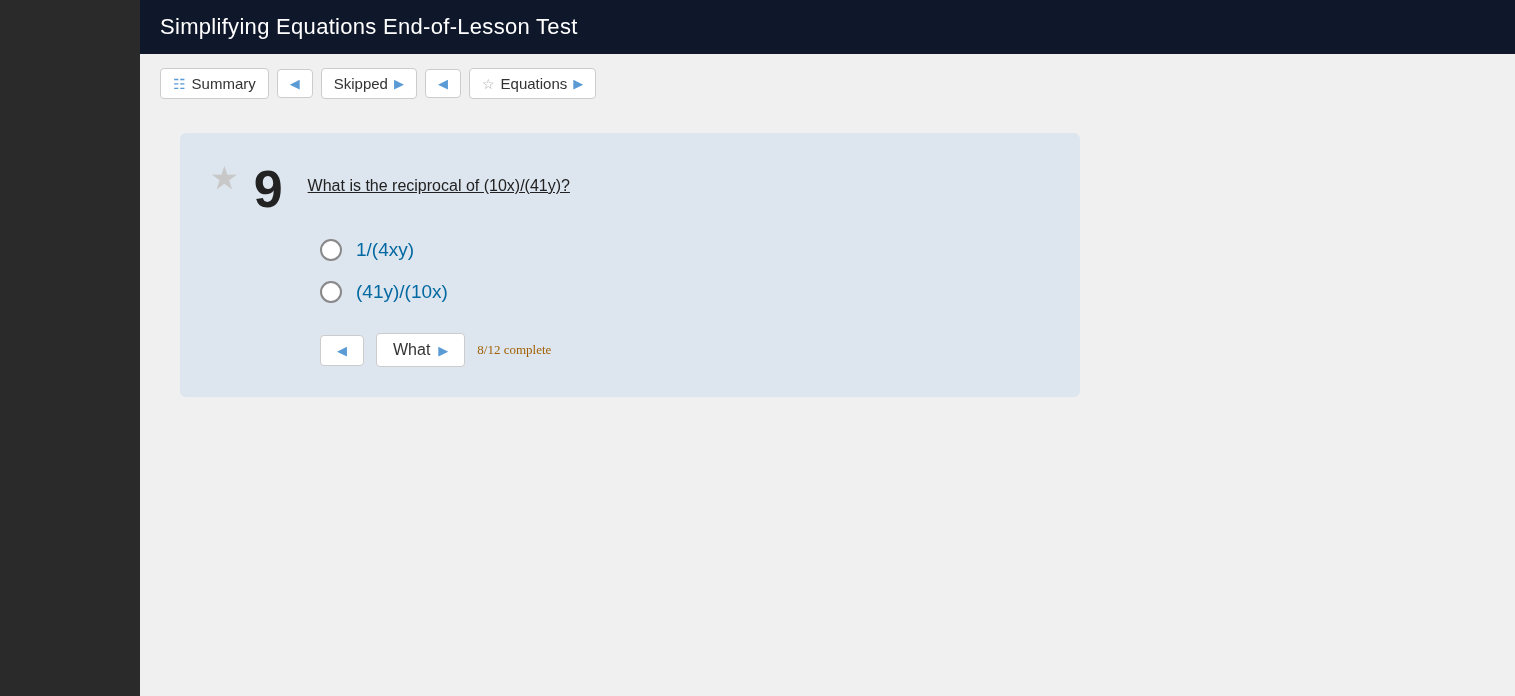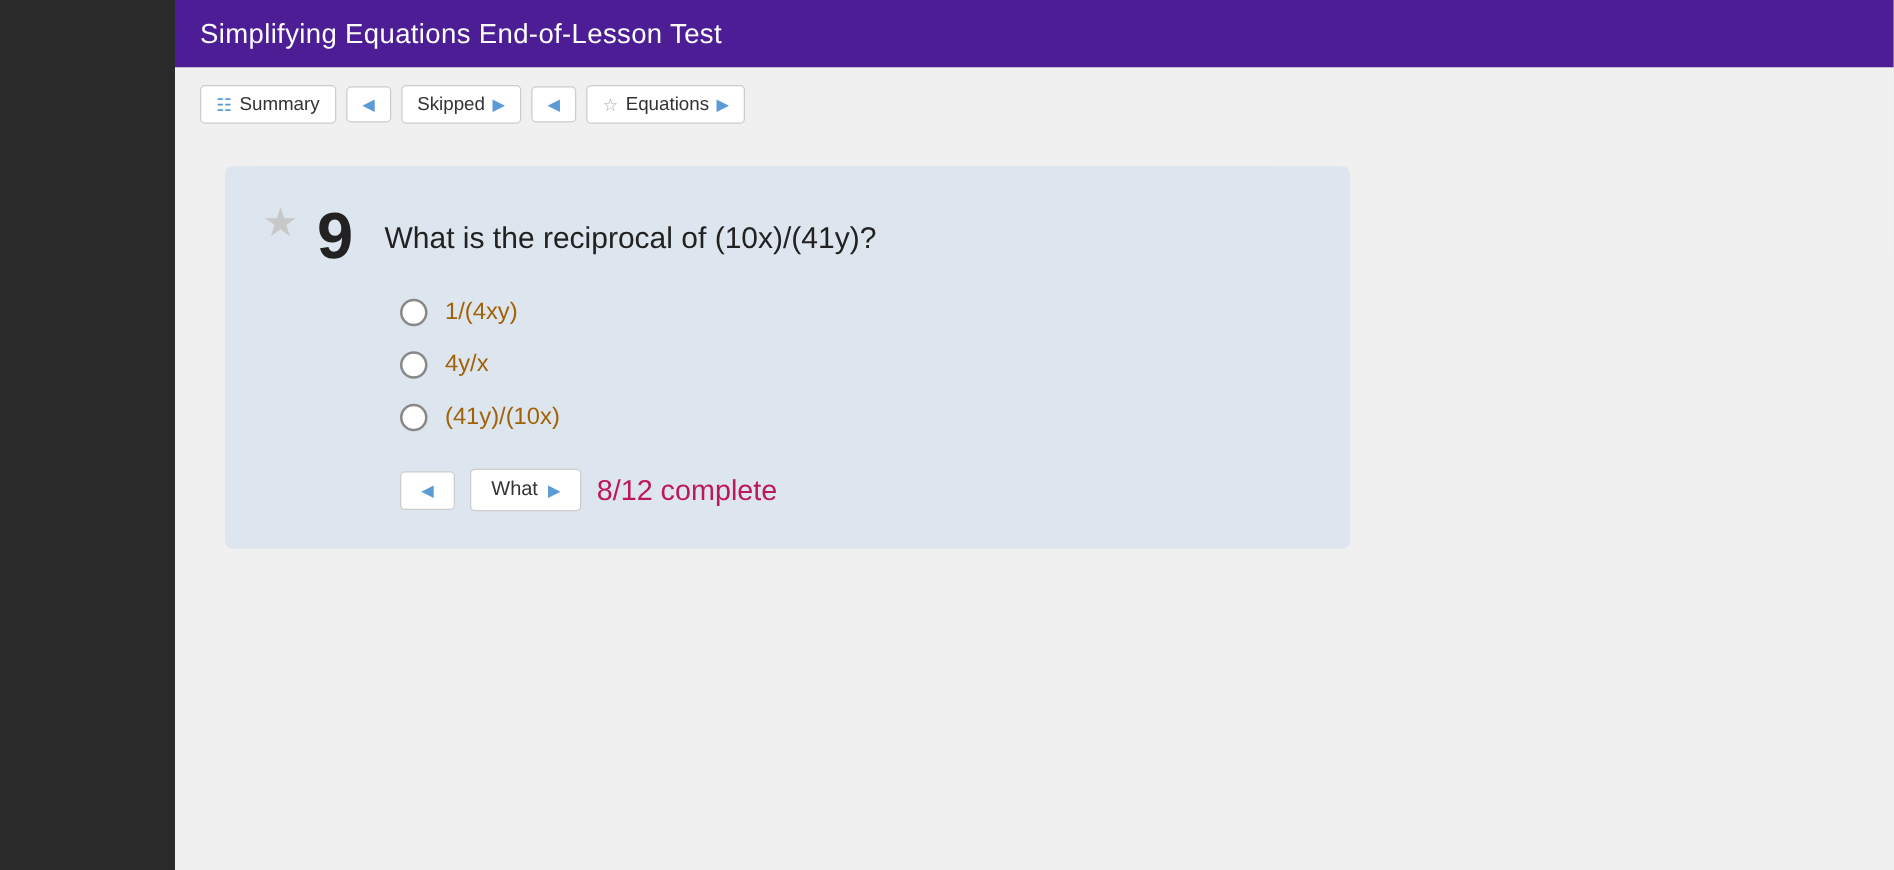--- a/index.html
+++ b/index.html
@@ -21,21 +21,21 @@
     }
 
     .main-content {
       flex: 1;
       display: flex;
       flex-direction: column;
       background: #f0f0f0;
     }
 
     .title-bar {
-      background: #4c1d95;
+      background: #0f172a;
       color: #ffffff;
       padding: 14px 20px;
       font-size: 22px;
       font-weight: normal;
       letter-spacing: 0.3px;
     }
 
     .toolbar {
       display: flex;
       align-items: center;
@@ -102,39 +102,40 @@
 
     .question-number {
       font-size: 52px;
       font-weight: bold;
       color: #222;
       line-height: 1;
       margin-right: 10px;
     }
 
     .question-text {
-      font-size: 24px;
+      font-size: 16px;
       color: #222;
       padding-top: 14px;
+      text-decoration: underline;
     }
 
     .options-list {
       list-style: none;
       margin-left: 110px;
       display: flex;
       flex-direction: column;
       gap: 20px;
     }
 
     .option-item {
       display: flex;
       align-items: center;
       gap: 14px;
       font-size: 19px;
-      color: #a16207;
+      color: #0369a1;
       cursor: pointer;
     }
 
     .radio-circle {
       width: 22px;
       height: 22px;
       border-radius: 50%;
       border: 2px solid #888;
       background: #fff;
       flex-shrink: 0;
@@ -160,22 +161,23 @@
       font-size: 16px;
       color: #333;
     }
 
     .skip-btn .arrow {
       color: #5b9bd5;
       font-size: 13px;
     }
 
     .progress-text {
-      font-size: 23px;
-      color: #be185d;
+      font-size: 13px;
+      color: #a16207;
+      font-family: Liberation Serif, serif;
     }
   </style>
 </head>
 <body>
 
 <div class="left-sidebar"></div>
 
 <div class="main-content">
 
   <div class="title-bar">
@@ -212,24 +214,20 @@
       <div class="question-header">
         <span class="bookmark-star">★</span>
         <span class="question-number">9</span>
         <span class="question-text">What is the reciprocal of (10x)/(41y)?</span>
       </div>
 
       <ul class="options-list">
         <li class="option-item">
           <div class="radio-circle"></div>
           <span>1/(4xy)</span>
-        </li>
-        <li class="option-item">
-          <div class="radio-circle"></div>
-          <span>4y/x</span>
         </li>
         <li class="option-item">
           <div class="radio-circle"></div>
           <span>(41y)/(10x)</span>
         </li>
       </ul>
 
       <div class="skip-bar">
         <button class="skip-btn">
           <span class="arrow">◀</span>

